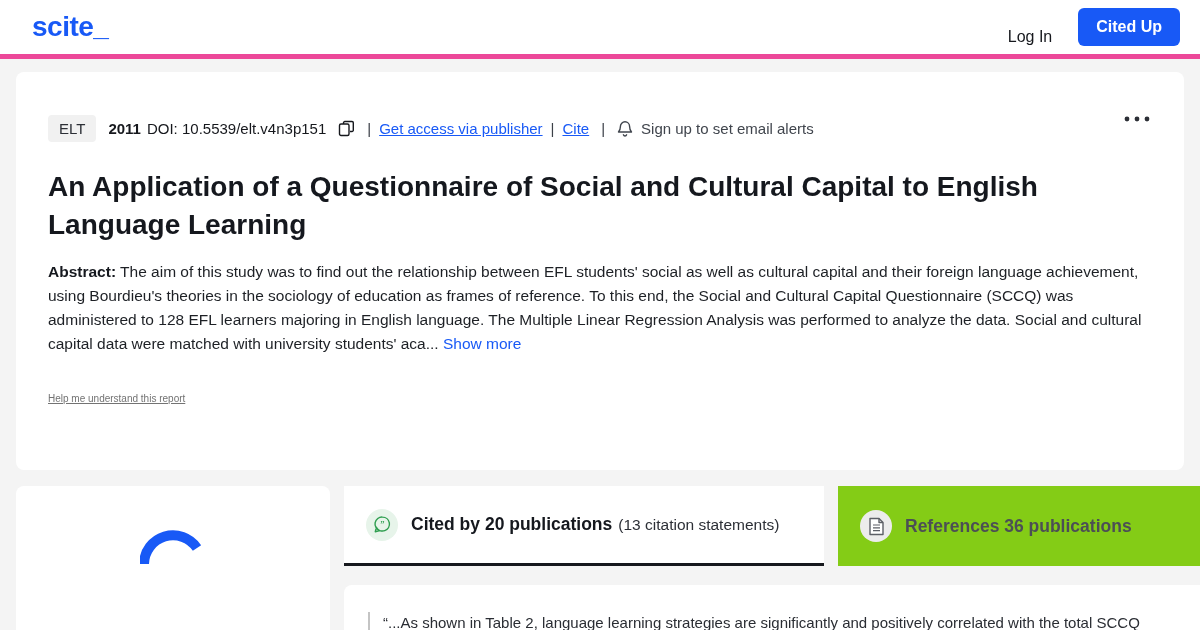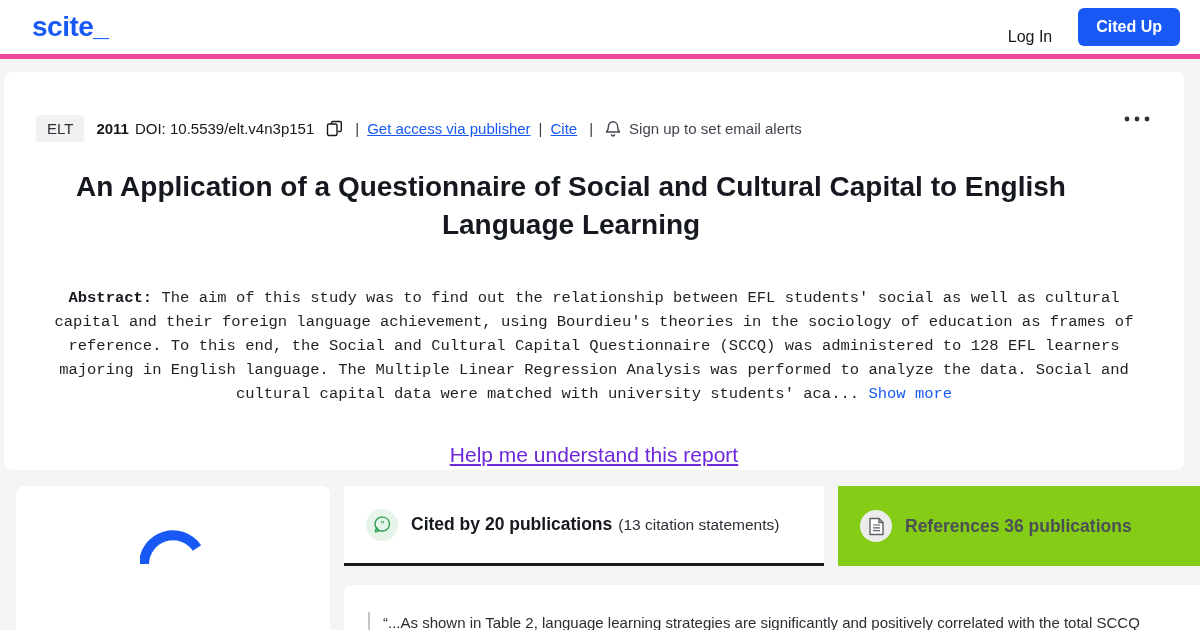--- a/index.html
+++ b/index.html
@@ -21,22 +21,22 @@
   .chev { width:12px; height:8px; display:inline-block; }
   .header-right { margin-left:auto; display:flex; align-items:flex-end; gap:26px; }
   .login { font-size:16px; color:#16181d; cursor:pointer; }
   .signup {
     background:#1859f6; color:#fff; font-size:16px; font-weight:bold;
     border:none; border-radius:6px; padding:10px 18px; cursor:pointer;
   }
 
   
   .paper-card {
-    position:absolute; left:4px; right:16px; top:72px; height:398px;
-    background:#fff; border-radius:8px; padding:43px 32px 0 32px;text-align:center;
+    position:absolute; left:16px; right:16px; top:72px; height:398px;
+    background:#fff; border-radius:8px; padding:43px 32px 0 32px;
   }
   .meta-row { display:flex; align-items:center; font-size:15px; color:#16181d; }
   .badge {
     background:#f1f1f1; color:#2c2f36; border-radius:4px;
     padding:5px 11px; font-size:15px; margin-right:12px;
   }
   .year { font-weight:bold; margin-right:6px; }
   .doi { margin-right:8px; }
   .icon-btn { background:none; border:none; cursor:pointer; padding:0 4px; display:flex; align-items:center; }
   .sep { color:#3c4048; margin:0 8px; }
@@ -46,26 +46,26 @@
 
   .title {
     margin-top:26px; font-size:28px; line-height:38px; font-weight:bold;
     color:#15181e; max-width:1070px;
   }
   .authors { margin-top:19px; font-size:15.5px; }
   .author-link { color:#1859f6; cursor:pointer; }
   .author-link sup { font-size:11px; }
   .author-sep { color:#16181d; margin-right:4px; }
 
-  .abstract { margin-top:42px; font-size:15.5px; line-height:24px; color:#1d2025; max-width:1125px;font-family:Liberation Mono, monospace; }
+  .abstract { margin-top:16px; font-size:15.5px; line-height:24px; color:#1d2025; max-width:1125px; }
   .abstract b { color:#15181e; }
   .show-more { color:#1859f6; cursor:pointer; }
   .help-link {
-    display:inline-block; margin-top:37px; font-size:21px;
-    color:#6d28d9; text-decoration:underline; cursor:pointer;
+    display:inline-block; margin-top:37px; font-size:10px;
+    color:#737373; text-decoration:underline; cursor:pointer;
   }
 
   
   .tally-card {
     position:absolute; left:16px; top:486px; width:314px; height:160px;
     background:#fff; border-radius:8px;
   }
   .spinner { position:absolute; left:124px; top:40px; }
 
   .tab-citedby {

